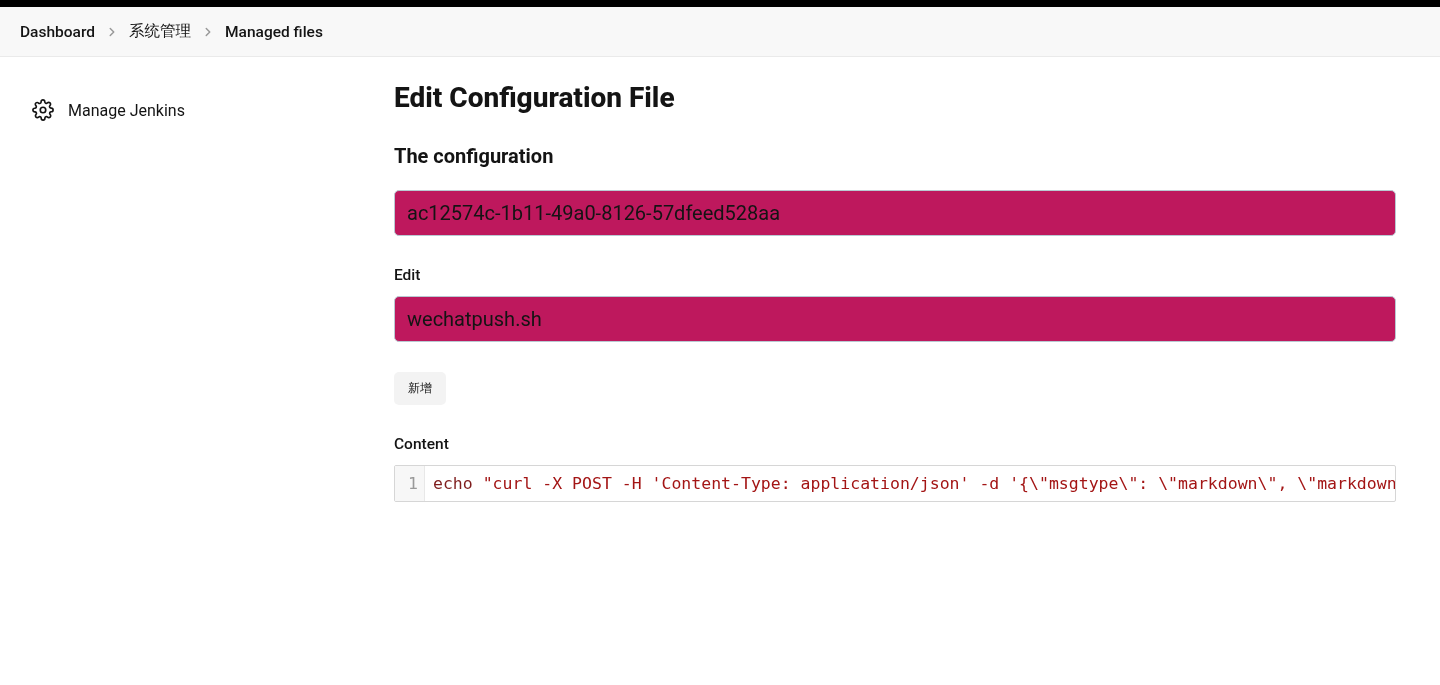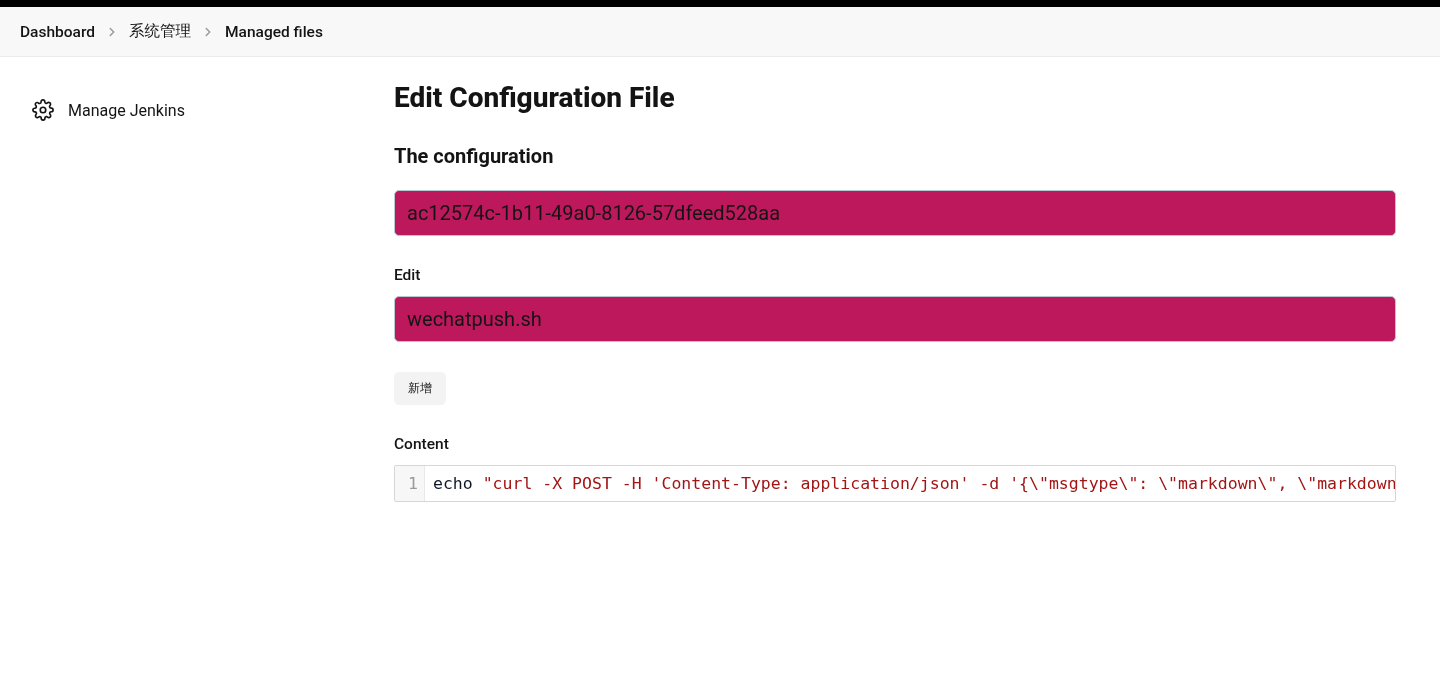--- a/index.html
+++ b/index.html
@@ -135,21 +135,21 @@
       user-select: none;
       border-right: 1px solid #e8e8e8;
       flex-shrink: 0;
       min-width: 30px;
     }
     .code-content {
       padding: 8px 8px;
       overflow-x: hidden;
       flex: 1;
     }
-    .tok-cmd { color: #0f172a; }
+    .tok-cmd { color: #7f1d1d; }
     .tok-str { color: #a31515; }
   </style>
 </head>
 <body>
 
 <div class="top-dark-bar"></div>
 
 <nav class="breadcrumb-bar">
   <a class="breadcrumb-item">Dashboard</a>
   <span class="breadcrumb-chevron">

